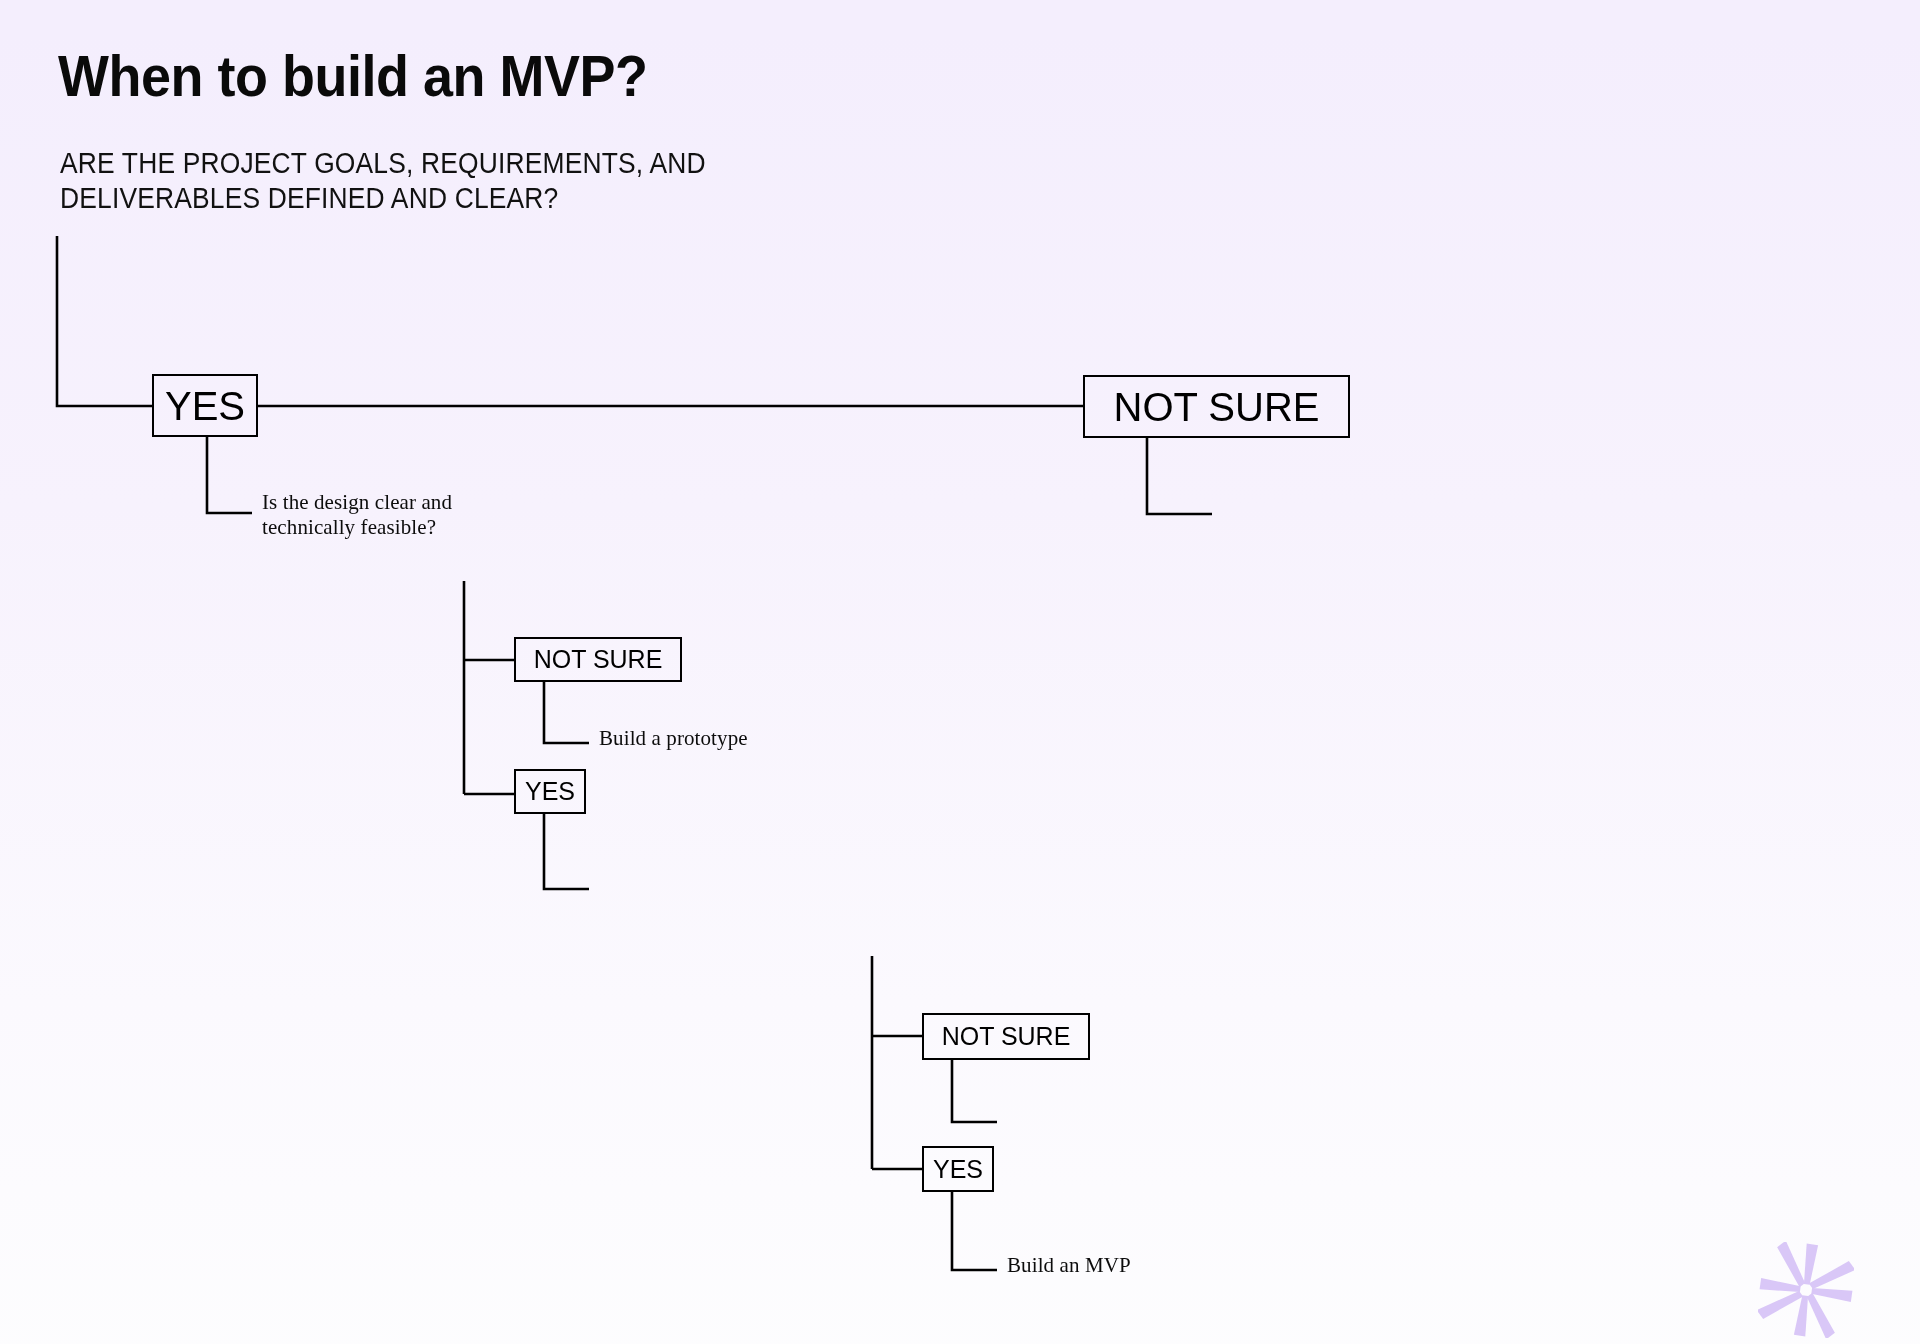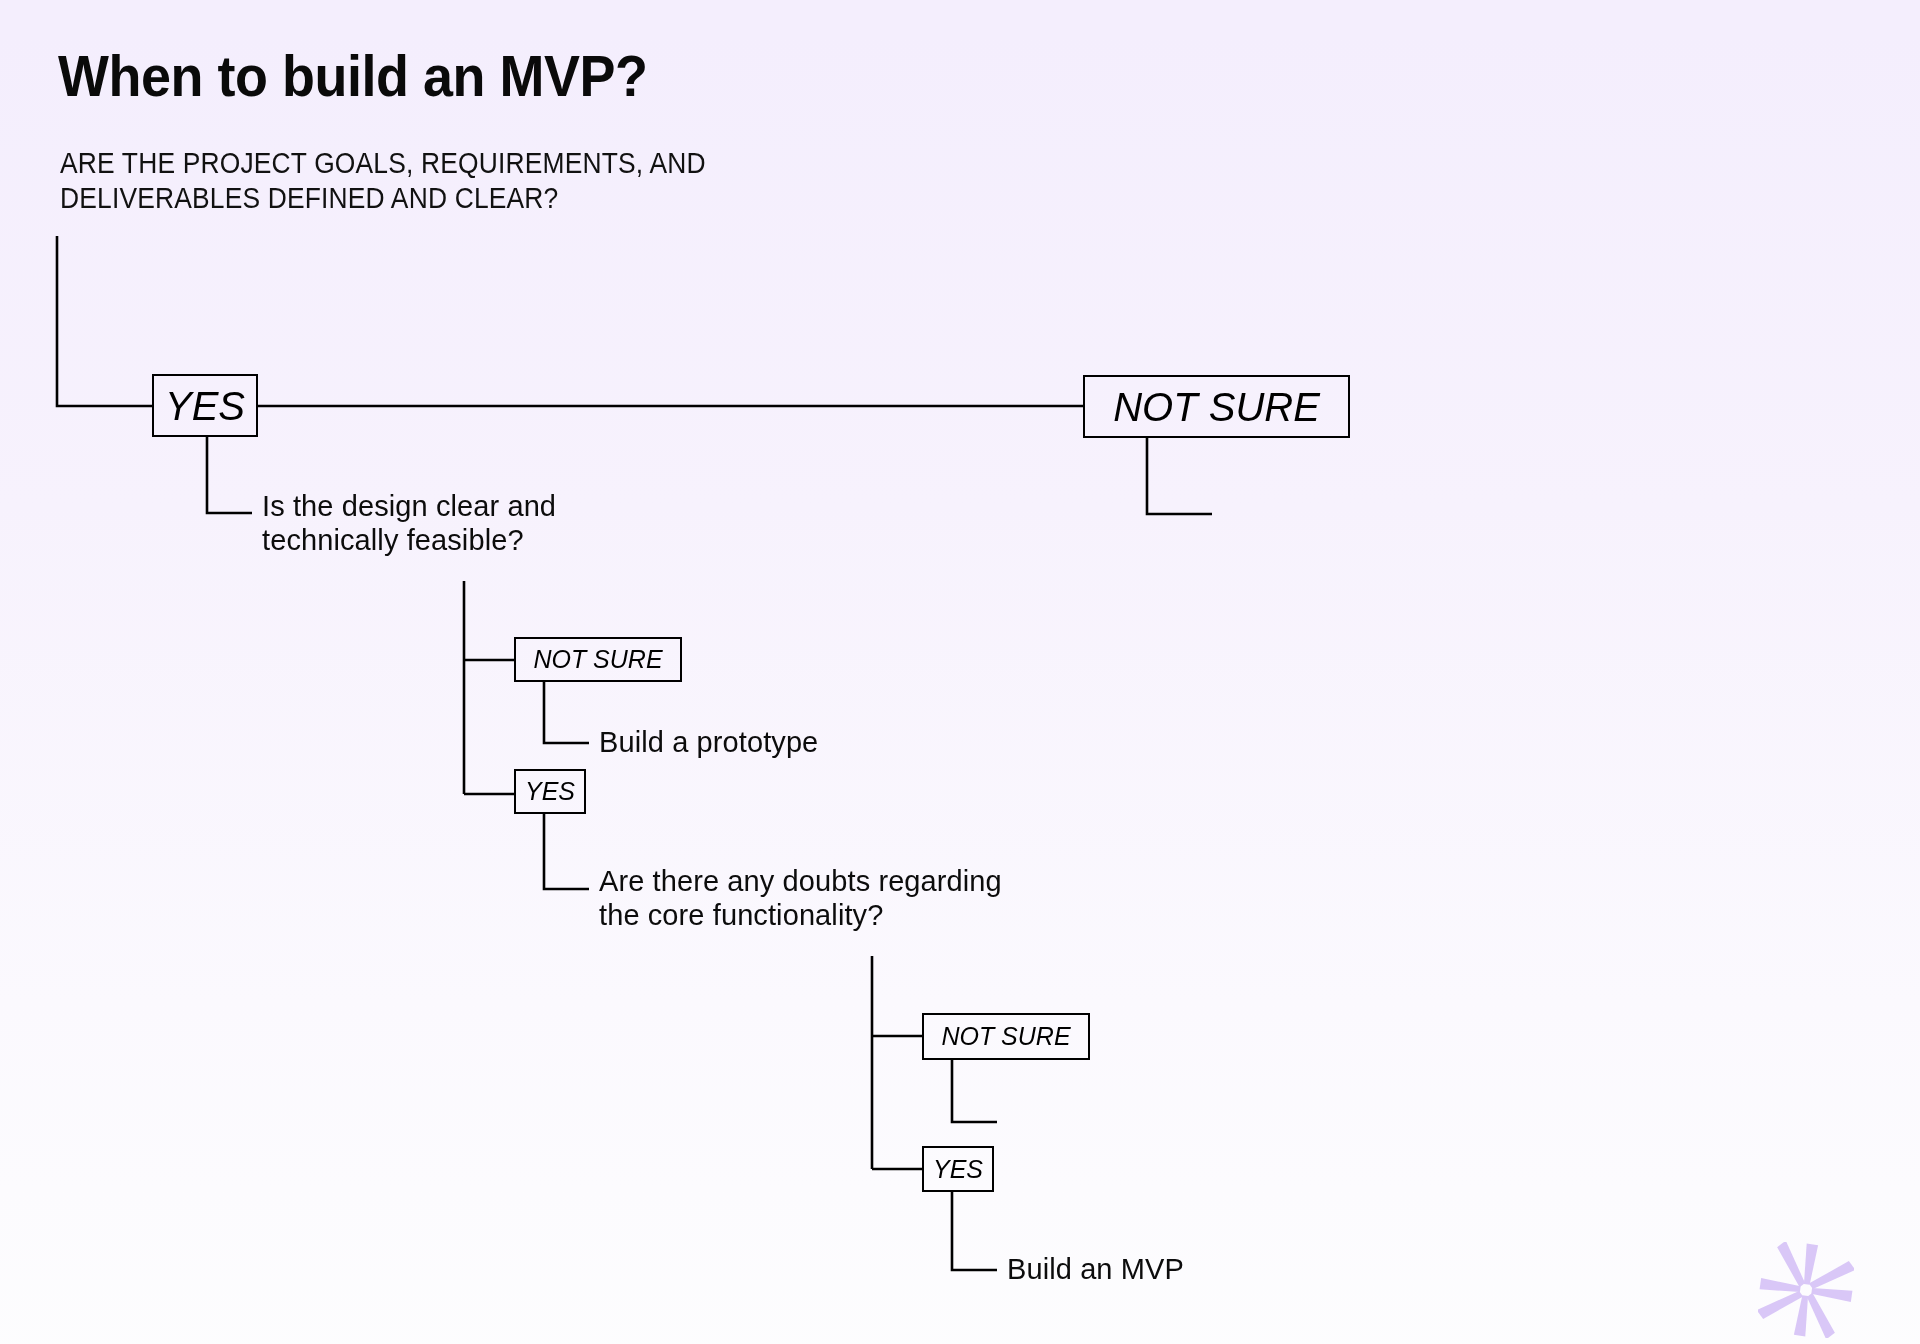--- a/index.html
+++ b/index.html
@@ -59,32 +59,31 @@
     border: 2.6px solid #000000;
     background: transparent;
     display: flex;
     align-items: center;
     justify-content: center;
     color: #000000;
     font-family: "Liberation Sans", sans-serif;
     font-weight: 400;
     white-space: nowrap;
     line-height: 1;
-    font-style: italic;
   }
   .node-box.lvl-1 { font-size: 40px; }
   .node-box.lvl-2 { font-size: 25px; }
   .node-box.lvl-3 { font-size: 25px; }
 
   
   .leaf-label {
     position: absolute;
-    font-family: Liberation Sans, sans-serif;
+    font-family: Liberation Serif, serif;
     font-weight: 400;
-    font-size: 29px;
+    font-size: 21px;
     line-height: 1.17;
     letter-spacing: 0.1px;
     color: #0c0c0c;
     white-space: pre-line;
   }
 
   
   #wires {
     position: absolute;
     left: 0;
@@ -153,22 +152,20 @@
 
   <div class="leaf-label" style="left:262px; top:456px;">Is the design clear and
 technically feasible?</div>
 
   <div class="node-box lvl-2" style="left:514px; top:603px; width:168px; height:45px;">NOT SURE</div>
 
   <div class="leaf-label" style="left:599px; top:692px;">Build a prototype</div>
 
   <div class="node-box lvl-2" style="left:514px; top:735px; width:72px; height:45px;">YES</div>
 
-  <div class="leaf-label" style="left:599px; top:831px;">Are there any doubts regarding
-the core functionality?</div>
 
   <div class="node-box lvl-3" style="left:922px; top:979px; width:168px; height:47px;">NOT SURE</div>
 
 
   <div class="node-box lvl-3" style="left:922px; top:1112px; width:72px; height:46px;">YES</div>
 
   <div class="leaf-label" style="left:1007px; top:1219px;text-align:right;">Build an MVP</div>
 
   <svg id="asterisk-decoration" viewBox="0 0 100 100" xmlns="http://www.w3.org/2000/svg">
     <g transform="translate(50,50) rotate(8)">

